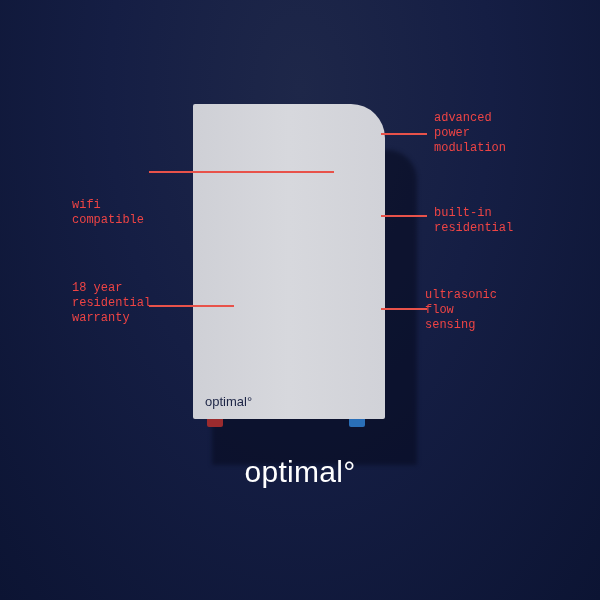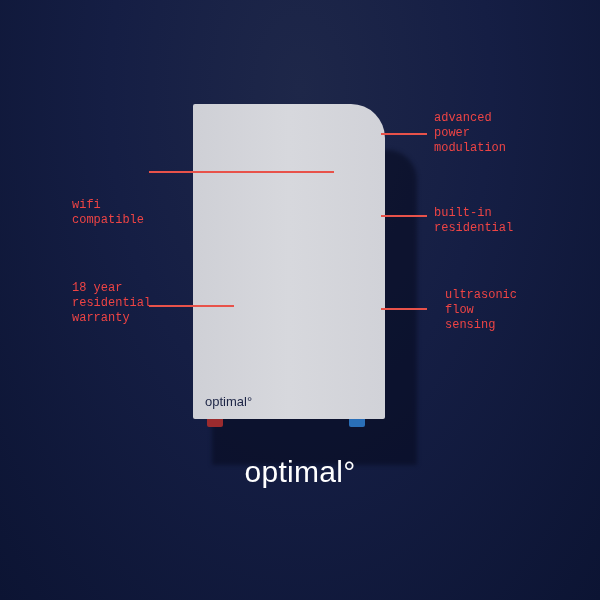--- a/index.html
+++ b/index.html
@@ -77,17 +77,17 @@
 <div class="label" style="left:72px; top:152px;margin-top:46px;">wifi
 compatible</div>
 <div class="label" style="left:72px; top:281px;">18 year
 residential
 warranty</div>
 <div class="label" style="left:434px; top:111px;">advanced
 power
 modulation</div>
 <div class="label" style="left:434px; top:206px;">built-in
 residential</div>
-<div class="label" style="left:445px; top:288px;">ultrasonic
+<div class="label" style="left:425px; top:288px;">ultrasonic
 flow
 sensing</div>
 
 <div class="brand">optimal°</div>
 
 </body></html>

